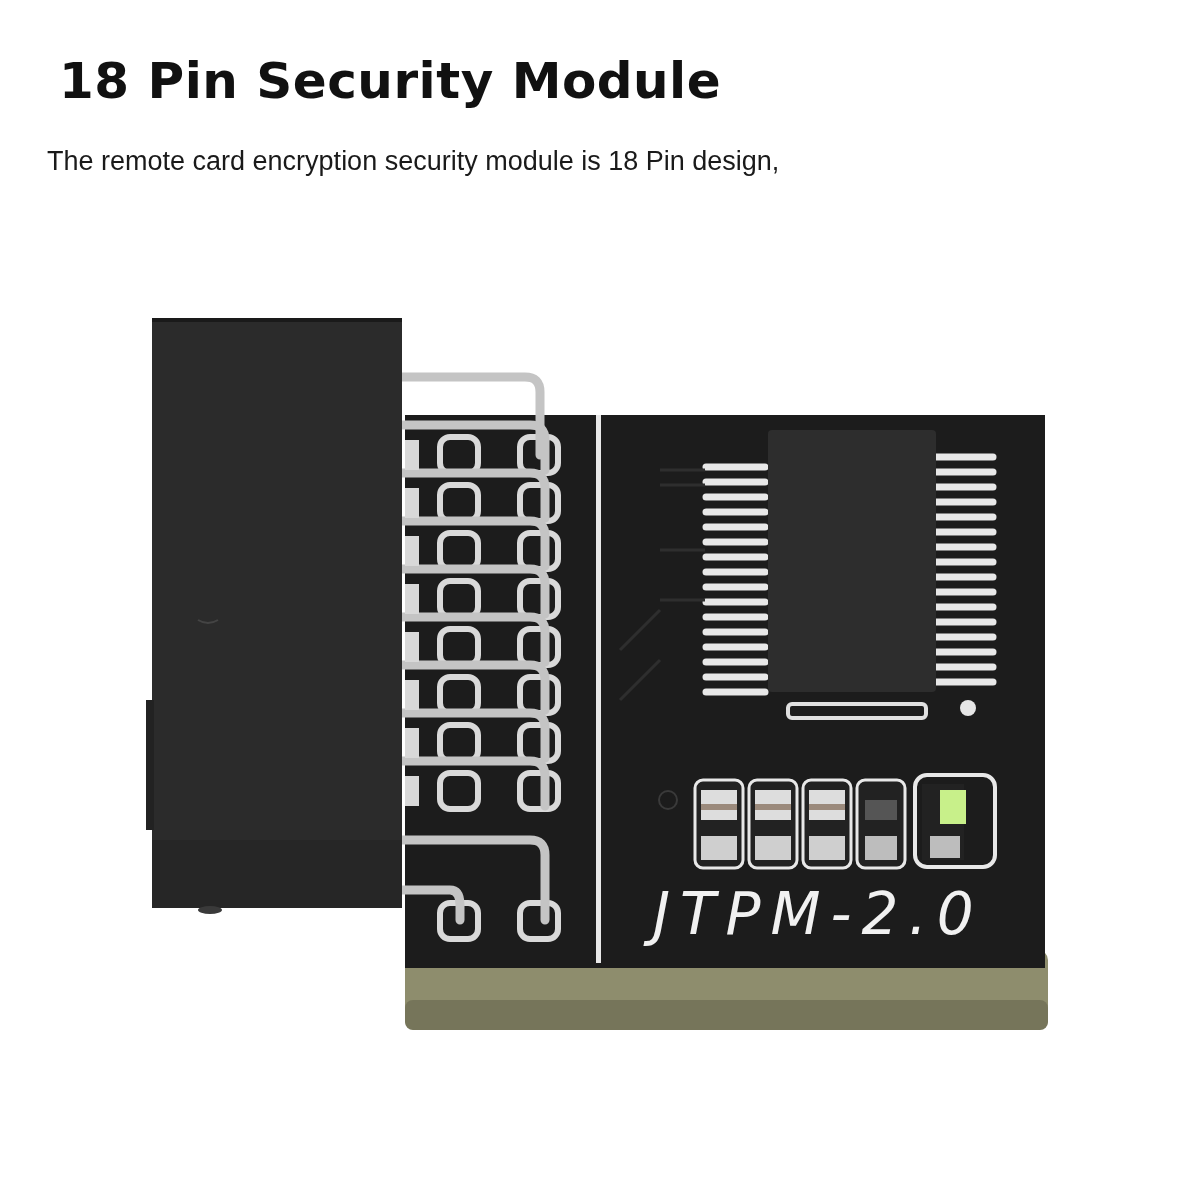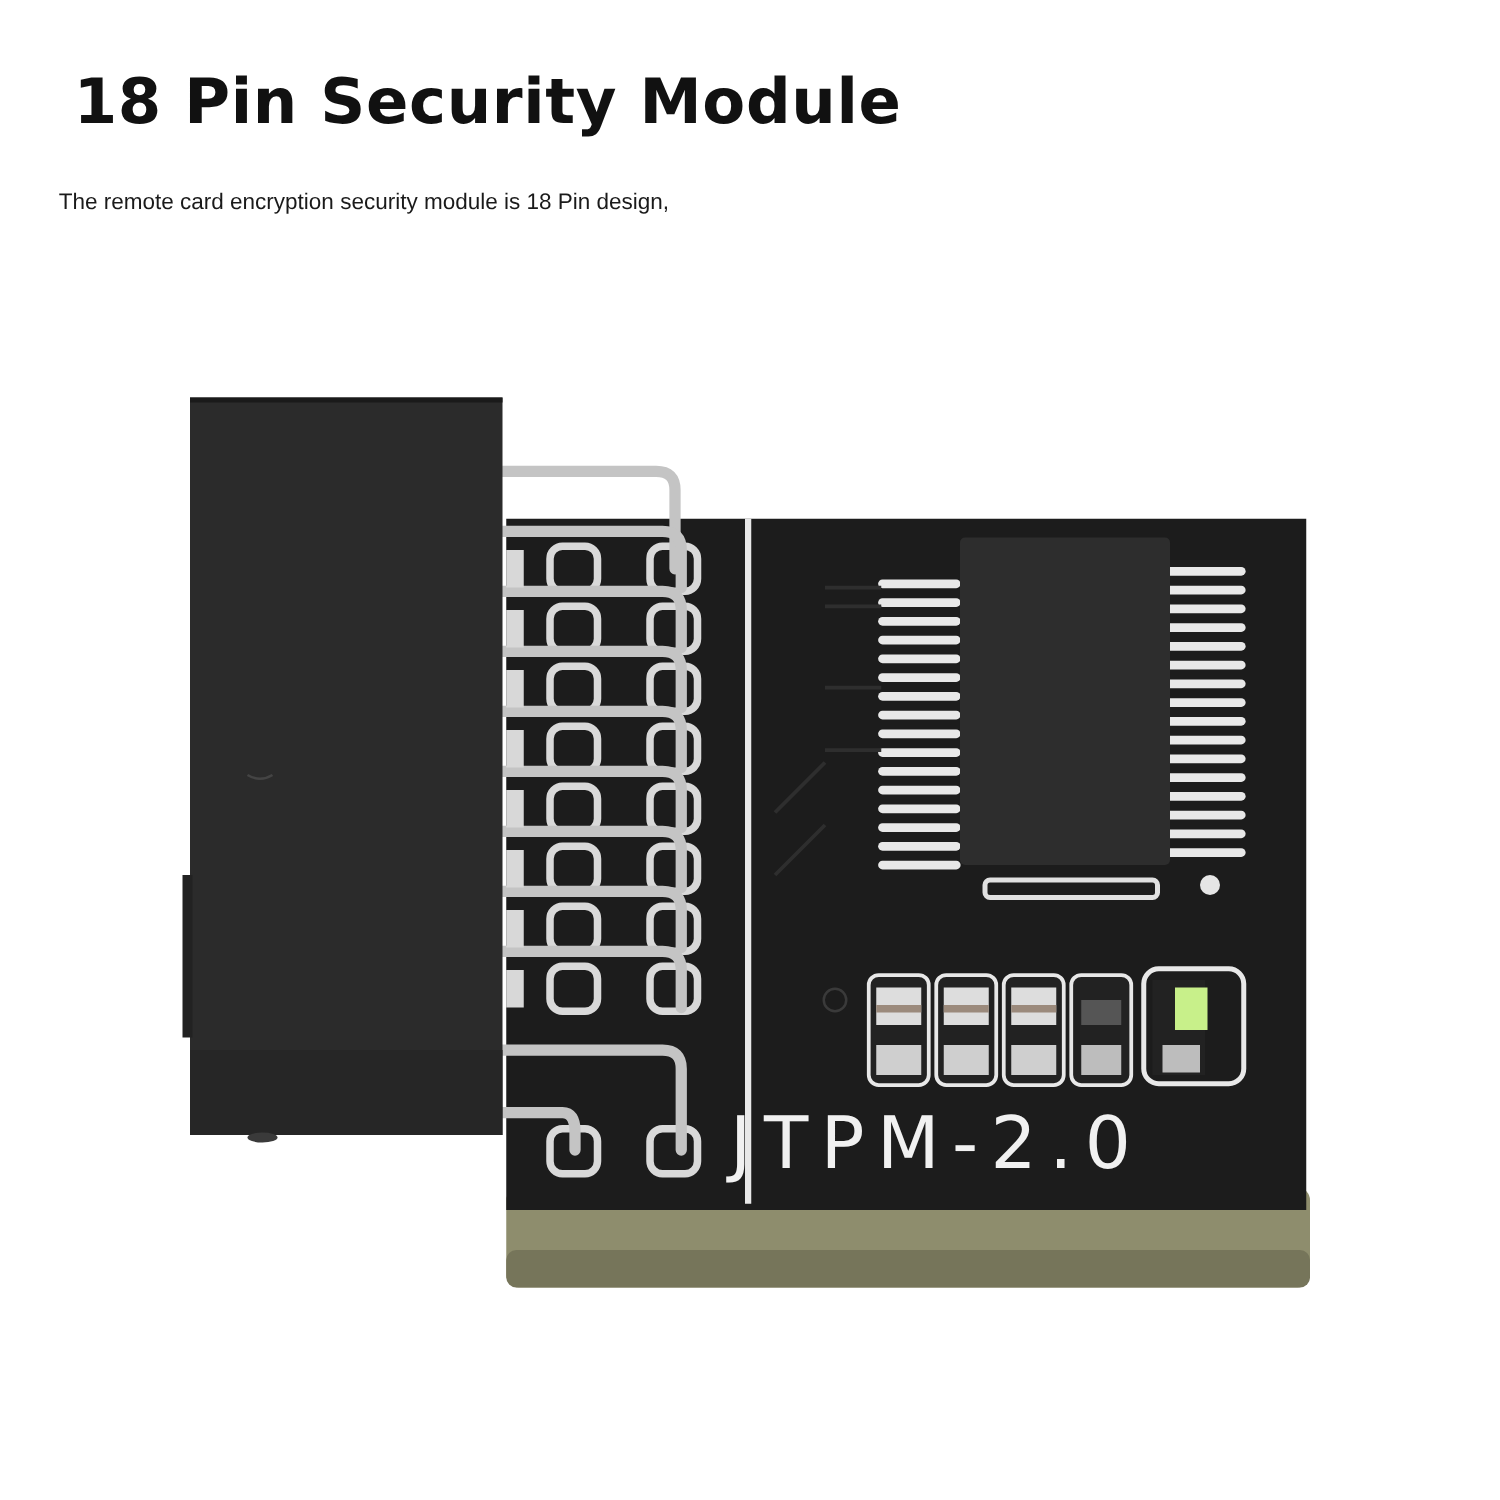--- a/index.html
+++ b/index.html
@@ -1,20 +1,20 @@
 <!DOCTYPE html>
 <html><head>
 <meta charset="utf-8">
 <style>
   html,body{margin:0;padding:0;background:#ffffff;}
   body{width:1200px;height:1200px;position:relative;overflow:hidden;font-family:"DejaVu Sans","Liberation Sans",sans-serif;}
   .title{position:absolute;left:47px;top:52px;font-size:50px;font-weight:bold;color:#111;letter-spacing:0.5px;white-space:nowrap;font-family:"DejaVu Sans",sans-serif;margin-left:12px;}
-  .desc{position:absolute;left:47px;top:142px;font-size:18px;line-height:38px;color:#1a1a1a;white-space:nowrap;font-family:"Liberation Sans",sans-serif;}
+  .desc{position:absolute;left:47px;top:142px;font-size:27px;line-height:38px;color:#1a1a1a;white-space:nowrap;font-family:"Liberation Sans",sans-serif;}
   .product{position:absolute;left:0;top:0;width:1200px;height:1200px;}
-  .board-label{position:absolute;left:584px;top:880px;font-size:58px;color:#f1f1f1;letter-spacing:10px;font-family:"DejaVu Sans",sans-serif;white-space:nowrap;}
+  .board-label{position:absolute;left:653px;top:880px;font-size:58px;color:#f1f1f1;letter-spacing:10px;font-family:"DejaVu Sans",sans-serif;white-space:nowrap;font-style:italic;}
 </style>
 </head>
 <body>
 
 <div class="title">18 Pin Security Module</div>
 <div class="desc">
   <div>The remote card encryption security module is 18 Pin design,</div>
 </div>
 
 <svg class="product" viewBox="0 0 1200 1200" xmlns="http://www.w3.org/2000/svg">

